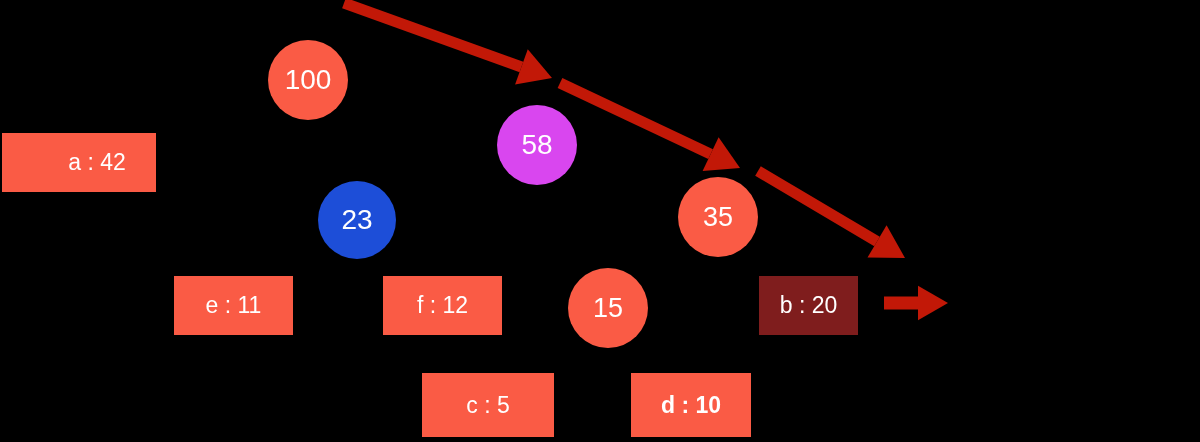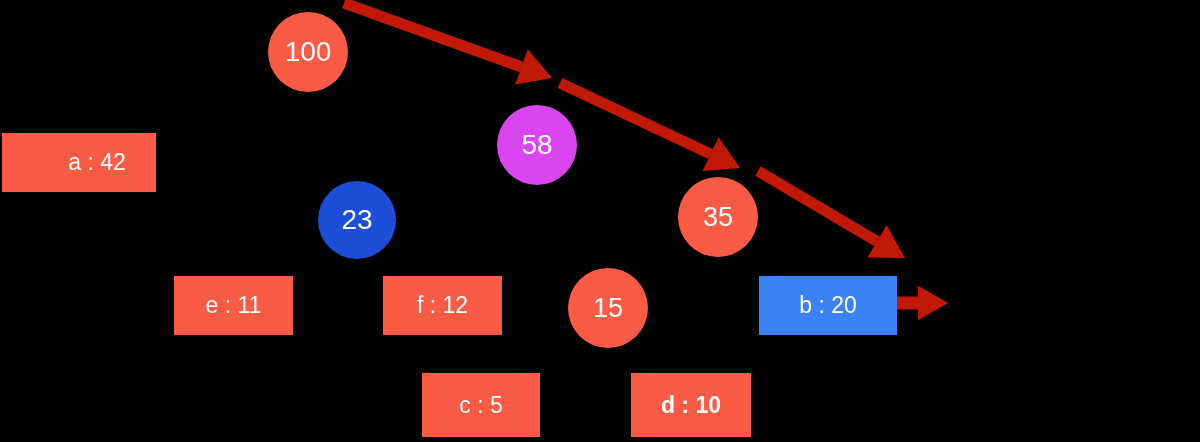--- a/index.html
+++ b/index.html
@@ -63,26 +63,26 @@
         <polygon points="755.1987350834606,175.733171755532 874.2299928916807,246.18024270325407 879.8325227247594,236.71389919219007 760.8012649165394,166.266828244468" fill="#c21807"></polygon>
         <polygon points="905,258 867.496770674108,257.55706645018734 886.5657449423321,225.3370754452568" fill="#c21807"></polygon>
       </g>
       <g>
         <polygon points="884,309.5 918,309.5 918,296.5 884,296.5" fill="#c21807"></polygon>
         <polygon points="948,303 918,320.28 918,285.72" fill="#c21807"></polygon>
       </g>
     </svg>
 
   <div id="nodes">
-      <div class="node node-circle" style="left: 268px; top: 12px; width: 80px; height: 80px; background: rgb(250, 91, 69); color: rgb(255, 255, 255); font-size: 28px;"><span>100</span></div>
+      <div class="node node-circle" style="left: 268px; top: 40px; width: 80px; height: 80px; background: rgb(250, 91, 69); color: rgb(255, 255, 255); font-size: 28px;"><span>100</span></div>
       <div class="node node-circle" style="left: 497px; top: 105px; width: 80px; height: 80px; background: #d946ef; color: rgb(255, 255, 255); font-size: 28px;"><span>58</span></div>
       <div class="node node-circle" style="left: 318px; top: 181px; width: 78px; height: 78px; background: #1d4ed8; color: rgb(255, 255, 255); font-size: 28px;"><span>23</span></div>
       <div class="node node-circle" style="left: 678px; top: 177px; width: 80px; height: 80px; background: rgb(250, 91, 69); color: rgb(255, 255, 255); font-size: 27px;"><span>35</span></div>
       <div class="node node-circle" style="left: 568px; top: 268px; width: 80px; height: 80px; background: rgb(250, 91, 69); color: rgb(255, 255, 255); font-size: 27px;"><span>15</span></div>
       <div class="node node-rect" style="left: 2px; top: 133px; width: 118px; height: 59px; background: rgb(250, 91, 69); color: rgb(255, 255, 255); font-size: 23px; padding-left: 36px;"><span>a : 42</span></div>
       <div class="node node-rect" style="left: 174px; top: 276px; width: 119px; height: 59px; background: rgb(250, 91, 69); color: rgb(255, 255, 255); font-size: 23px;"><span>e : 11</span></div>
       <div class="node node-rect" style="left: 383px; top: 276px; width: 119px; height: 59px; background: rgb(250, 91, 69); color: rgb(255, 255, 255); font-size: 23px;"><span>f : 12</span></div>
-      <div class="node node-rect" style="left: 759px; top: 276px; width: 138px; height: 59px; background: #3b82f6; color: rgb(255, 255, 255); font-size: 23px;"><span>b : 20</span></div>
-      <div class="node node-rect" style="left: 422px; top: 373px; width: 118px; height: 64px; background: rgb(250, 91, 69); color: rgb(255, 255, 255); font-size: 23px;"><span>c : 5</span></div>
+      <div class="node node-rect" style="left: 759px; top: 276px; width: 99px; height: 59px; background: #7f1d1d; color: rgb(255, 255, 255); font-size: 23px;"><span>b : 20</span></div>
+      <div class="node node-rect" style="left: 422px; top: 373px; width: 132px; height: 64px; background: rgb(250, 91, 69); color: rgb(255, 255, 255); font-size: 23px;"><span>c : 5</span></div>
       <div class="node node-rect" style="left: 631px; top: 373px; width: 120px; height: 64px; background: rgb(250, 91, 69); color: rgb(255, 255, 255); font-size: 23px; font-weight: bold;"><span>d : 10</span></div>
     </div>
 
 </div>
 
 </body></html>

